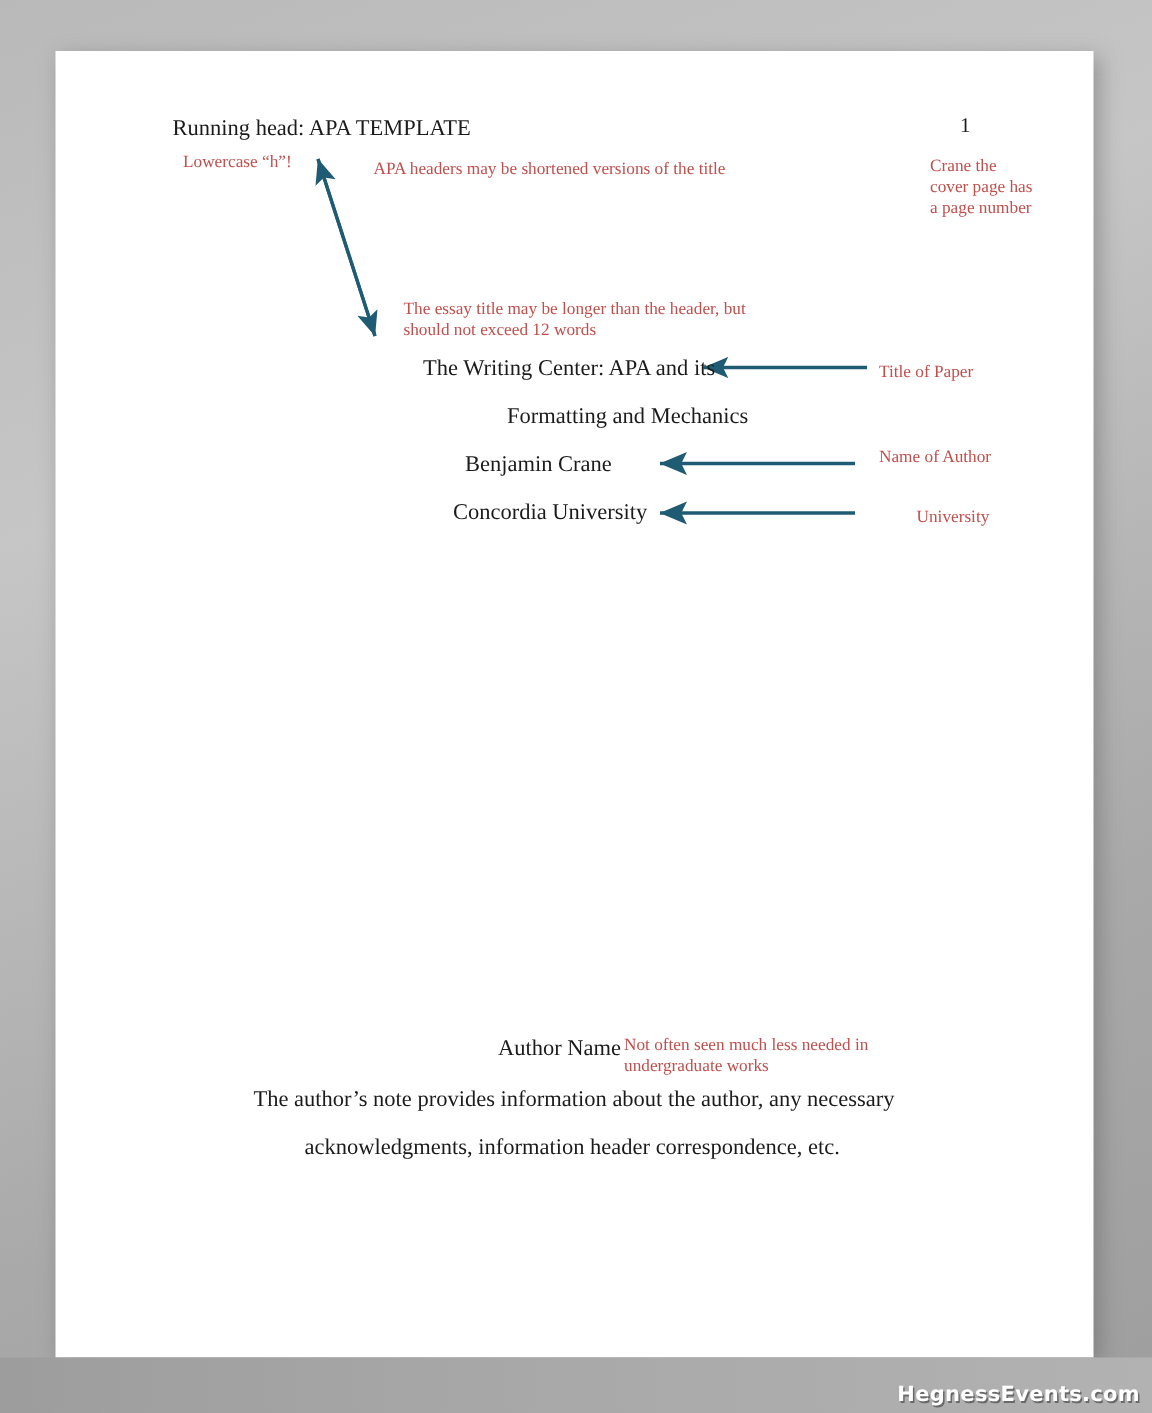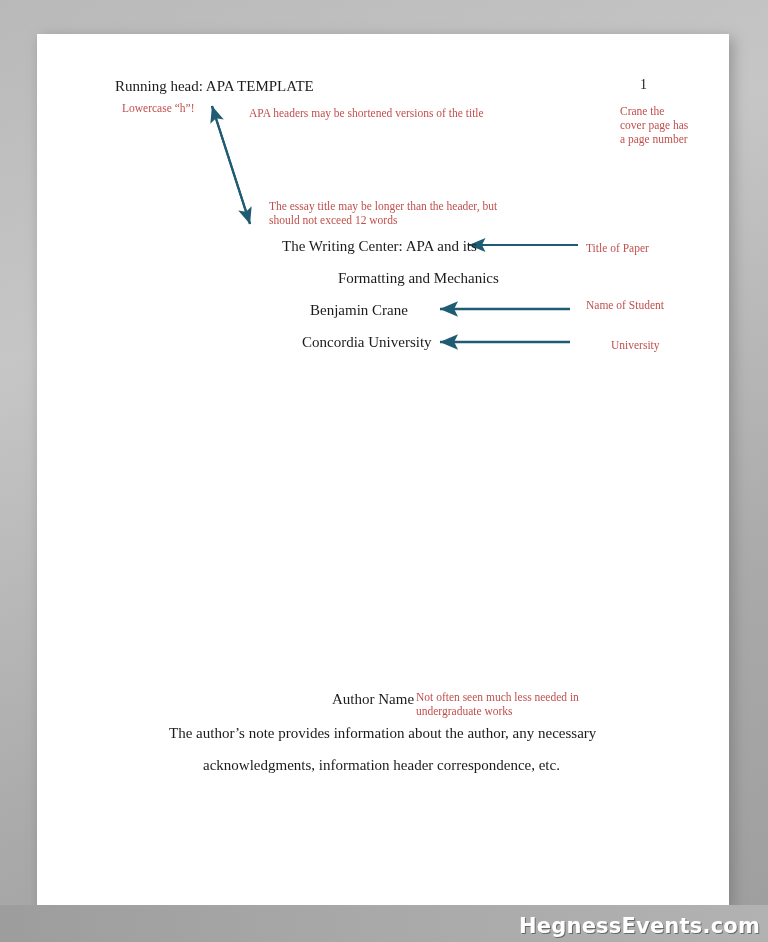--- a/index.html
+++ b/index.html
@@ -97,21 +97,21 @@
     height: 37px;
     background: linear-gradient(to right, #9d9d9d 0%, #a8a8a8 45%, #b2b2b2 100%);
   }
   .watermark-text {
     position: absolute;
     right: 8px;
     bottom: 4px;
     color: #ffffff;
     font-family: "DejaVu Sans", sans-serif;
     font-weight: bold;
-    font-size: 21px;
+    font-size: 14px;
     letter-spacing: 0.2px;
     text-shadow: 1px 1px 0 rgba(80,80,80,0.75);
   }
 </style>
 </head>
 <body>
 
 <div id="root">
 
   <div class="page-shadow"></div>
@@ -158,21 +158,21 @@
     <div class="annot an-lowercase">Lowercase “h”!</div>
 
     <div class="annot an-headers">APA headers may be shortened versions of the title</div>
 
     <div class="annot an-cover">Crane the cover page has a page number</div>
 
     <div class="annot an-essay-title">The essay title may be longer than the header, but should not exceed 12 words</div>
 
     <div class="annot an-title-paper">Title of Paper</div>
 
-    <div class="annot an-name">Name of Student</div>
+    <div class="annot an-name">Name of Author</div>
 
     <div class="annot an-university">University</div>
 
     <div class="annot an-not-often">Not often seen much less needed in undergraduate works</div>
 
   </div>
 
   <div class="watermark-bar">
     <div class="watermark-text">HegnessEvents.com</div>
   </div>

